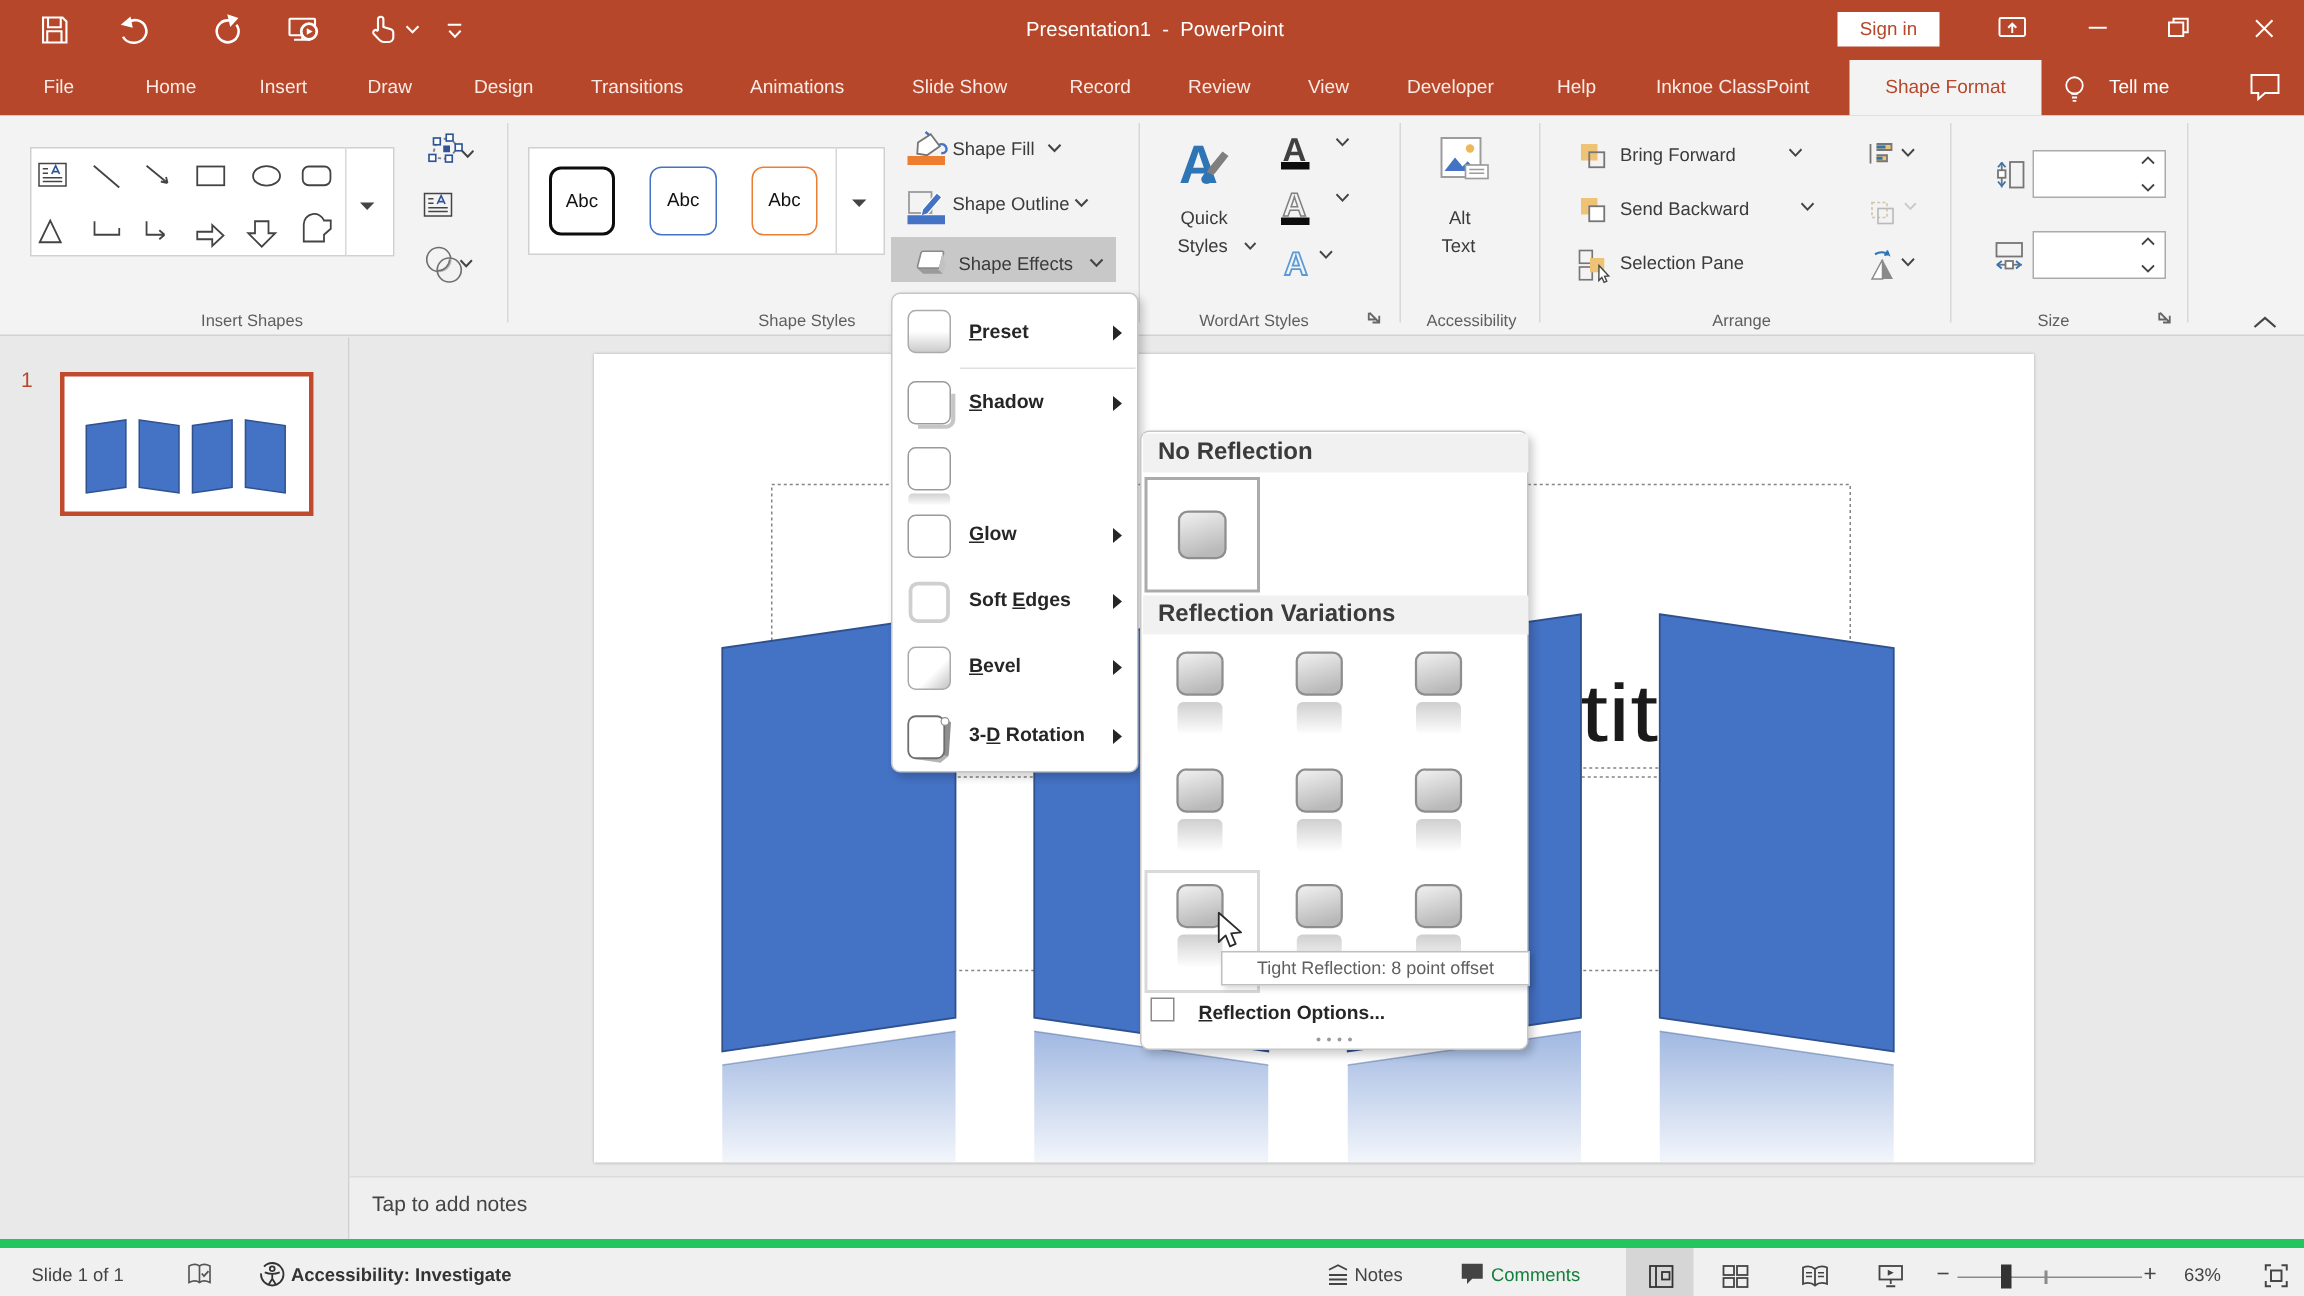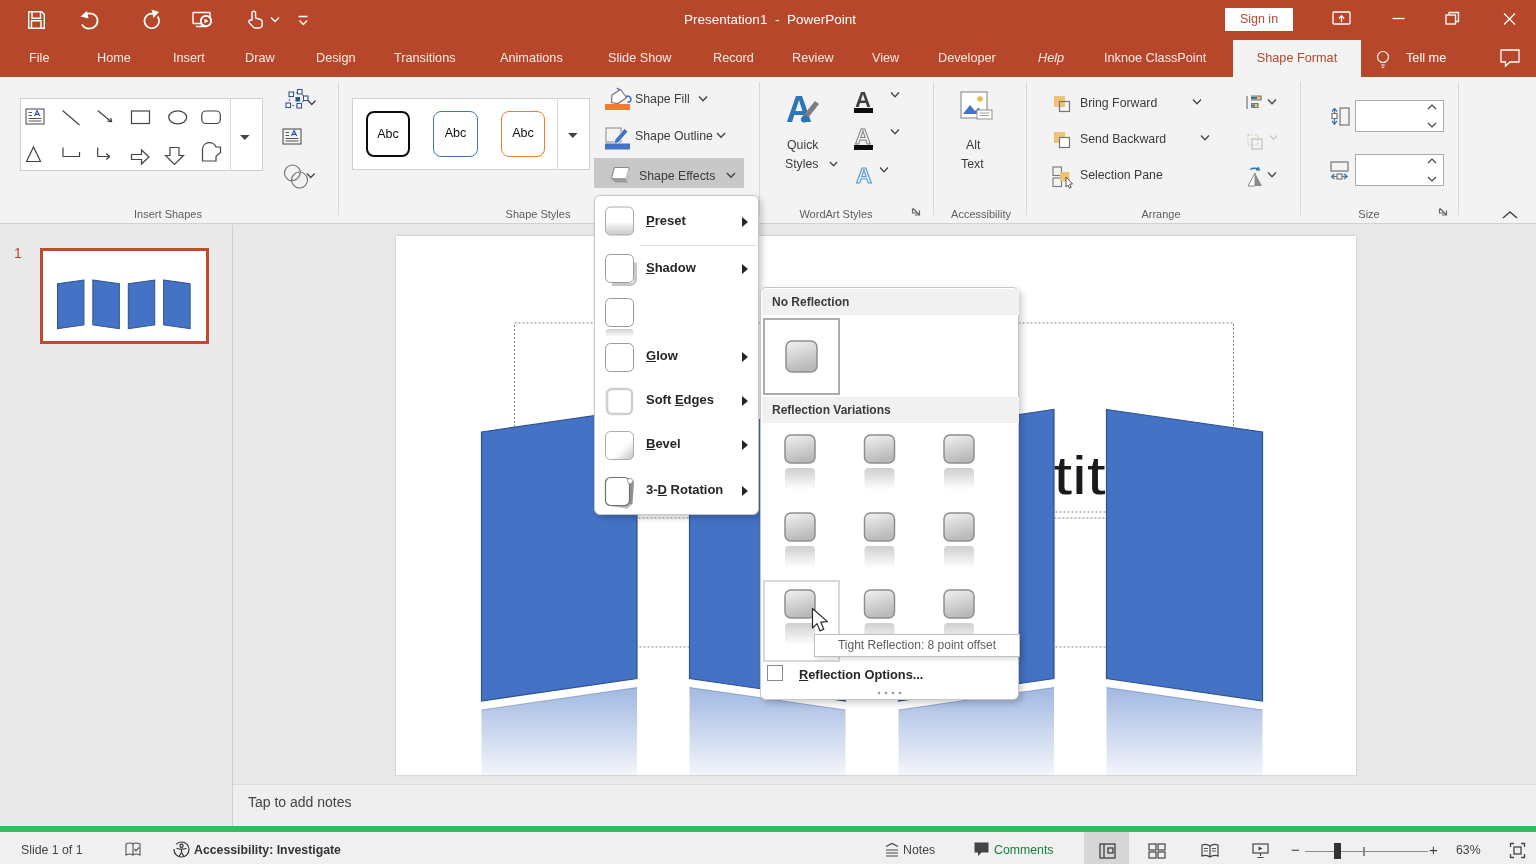--- a/index.html
+++ b/index.html
@@ -24,21 +24,21 @@
 #canvas { left:233px; top:225px; width:1303px; height:558px; background:#e9e9e9; }
 #slide { left:396px; top:236px; width:960px; height:539px; background:#fff; box-shadow:0 0 2px rgba(0,0,0,0.25); }
 #notesbar { left:233px; top:784px; width:1303px; height:42px; background:#efefef; border-top:1px solid #dcdcdc; font-size:14px; color:#444; }
 #statusbar { left:0; top:826px; width:1536px; height:38px; background:#f0f0f0; border-top:6px solid #22c55e; }
 
 #fxmenu { left:594px; top:194.5px; width:165px; height:320.5px; background:#fff; border:1px solid #c6c6c6; border-radius:6px; box-shadow:3px 3px 6px rgba(0,0,0,0.2); z-index:50; }
 .mi { position:absolute; left:0; width:163px; height:42px; }
 .mi .lbl { position:absolute; left:51px; top:12px; font-size:13px; font-weight:bold; color:#262626; }
 .mi .arr { position:absolute; right:10px; top:16px; width:0; height:0; border-left:6px solid #262626; border-top:5px solid transparent; border-bottom:5px solid transparent; }
 #submenu { left:760px; top:287px; width:259px; height:413px; background:#fff; border:1px solid #c6c6c6; border-radius:6px; box-shadow:3px 3px 6px rgba(0,0,0,0.2); z-index:55; }
-.shead { position:absolute; left:1px; width:257px; height:26px; background:#f1f1f1; font-size:12px; font-weight:bold; color:#3b3b3b; line-height:26px; padding-left:10px; }
+.shead { position:absolute; left:1px; width:257px; height:26px; background:#f1f1f1; font-size:16px; font-weight:bold; color:#3b3b3b; line-height:26px; padding-left:10px; }
 #tooltip { left:814px; top:634px; width:206px; height:23px; background:#fff; border:1px solid #bfbfbf; box-shadow:2px 2px 4px rgba(0,0,0,0.15); z-index:70; font-size:12px; color:#5f5f5f; text-align:center; line-height:21px; }
 u.k { text-decoration:underline; }
 </style>
 </head>
 <body>
 <div class="abs" id="titlebar">
 <svg width="1536" height="40">
  <g stroke="#fff" fill="none" stroke-width="1.4">
 
   <path d="M28.7 11.7 h13 l2.6 2.6 v14 h-15.6 z"></path>
@@ -79,21 +79,21 @@
 <span class="tab" style="left:173px;">Insert</span>
 <span class="tab" style="left:245px;">Draw</span>
 <span class="tab" style="left:316px;">Design</span>
 <span class="tab" style="left:394px;">Transitions</span>
 <span class="tab" style="left:500px;">Animations</span>
 <span class="tab" style="left:608px;">Slide Show</span>
 <span class="tab" style="left:713px;">Record</span>
 <span class="tab" style="left:792px;">Review</span>
 <span class="tab" style="left:872px;">View</span>
 <span class="tab" style="left:938px;">Developer</span>
-<span class="tab" style="left:1038px;font-style:italic;">Help</span>
+<span class="tab" style="left:1038px;">Help</span>
 <span class="tab" style="left:1104px;">Inknoe ClassPoint</span>
 <span class="tab" style="left:1406px;color:#fff;">Tell me</span>
 <svg class="abs" style="left:1372px;top:8px;" width="22" height="22">
       <g stroke="#fff" fill="none" stroke-width="1.2">
         <circle cx="11" cy="9" r="5.5"></circle>
         <path d="M8.8 14.5 h4.4 M9.3 17 h3.4 M9.8 19.3 h2.4"></path>
       </g>
     </svg>
 <svg class="abs" style="left:1499px;top:8px;" width="22" height="20">
       <path d="M2 2 h18 v12 h-9l-4.5 4 v-4 H2 z" stroke="#fff" fill="none" stroke-width="1.3"></path>

